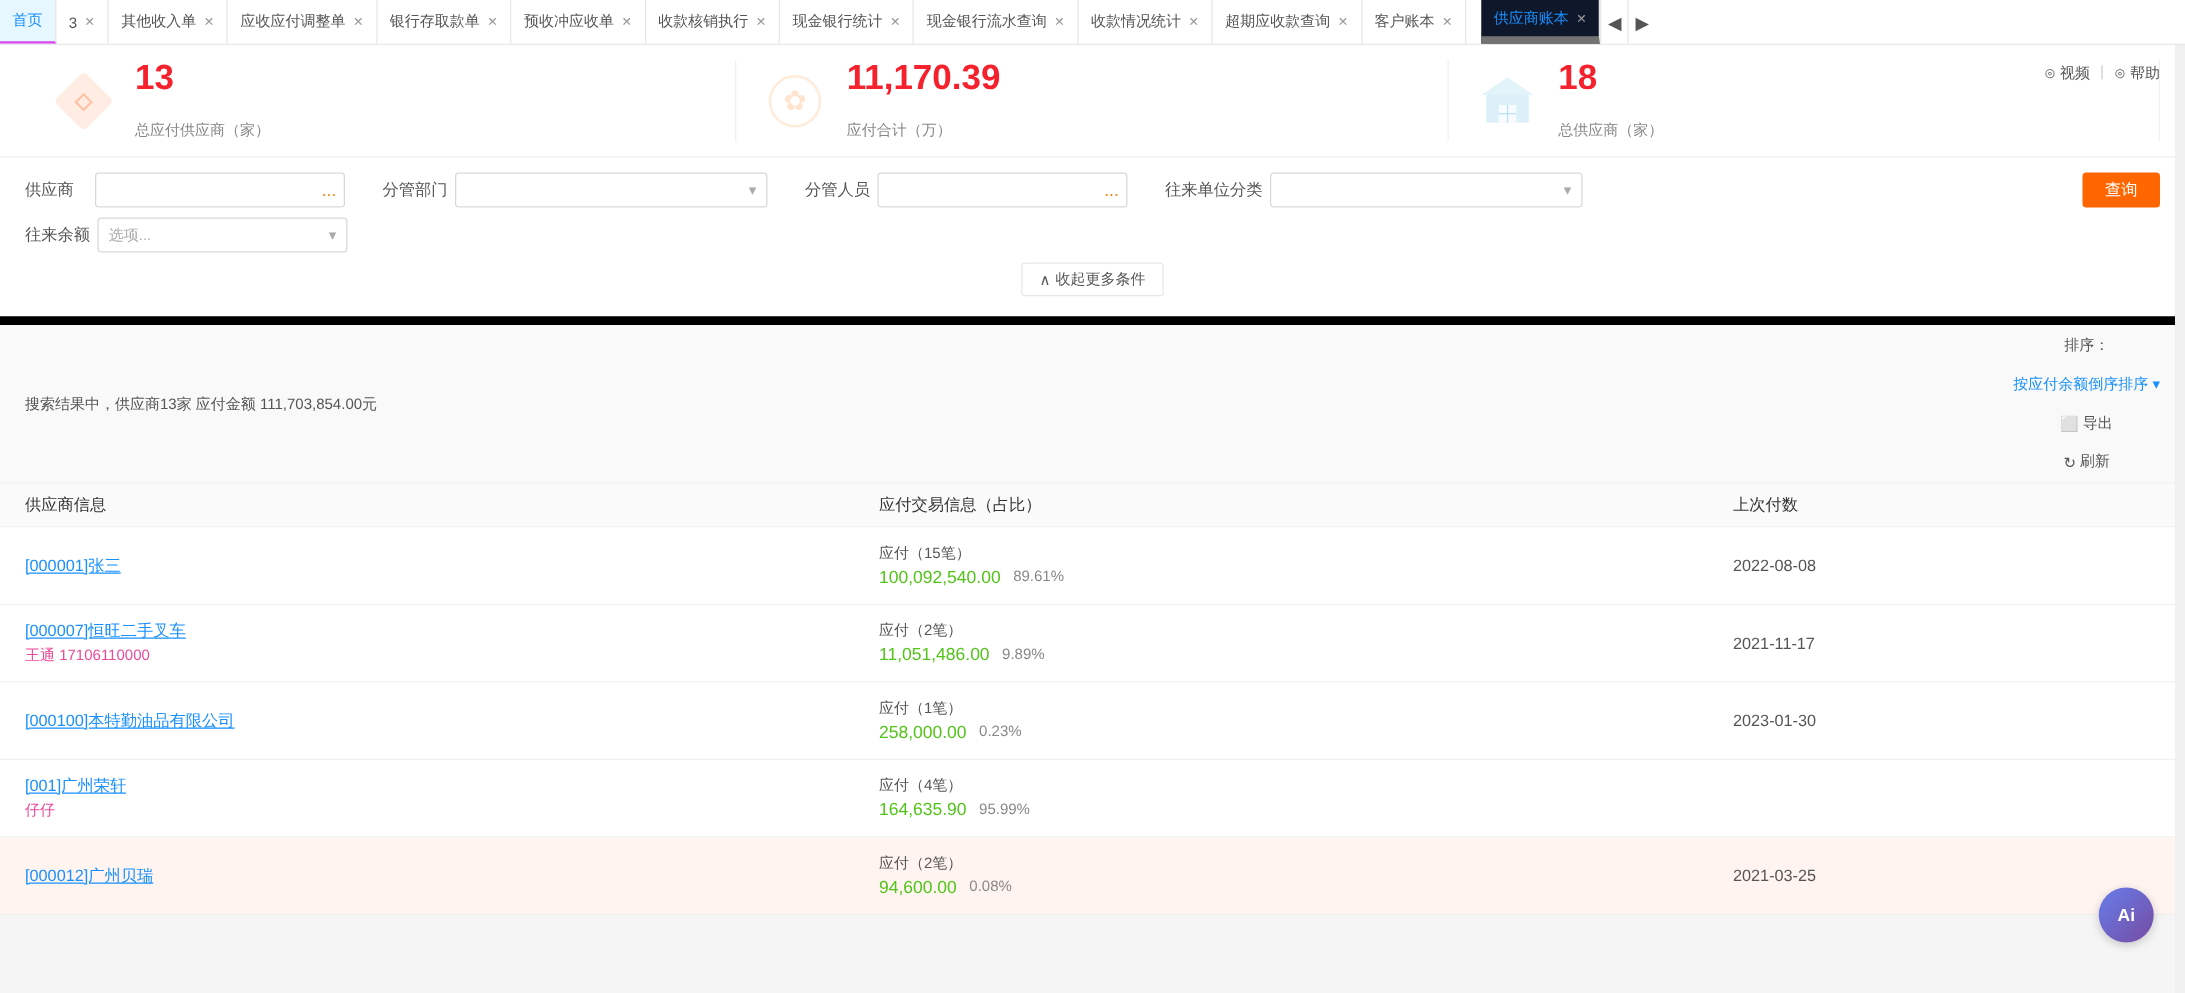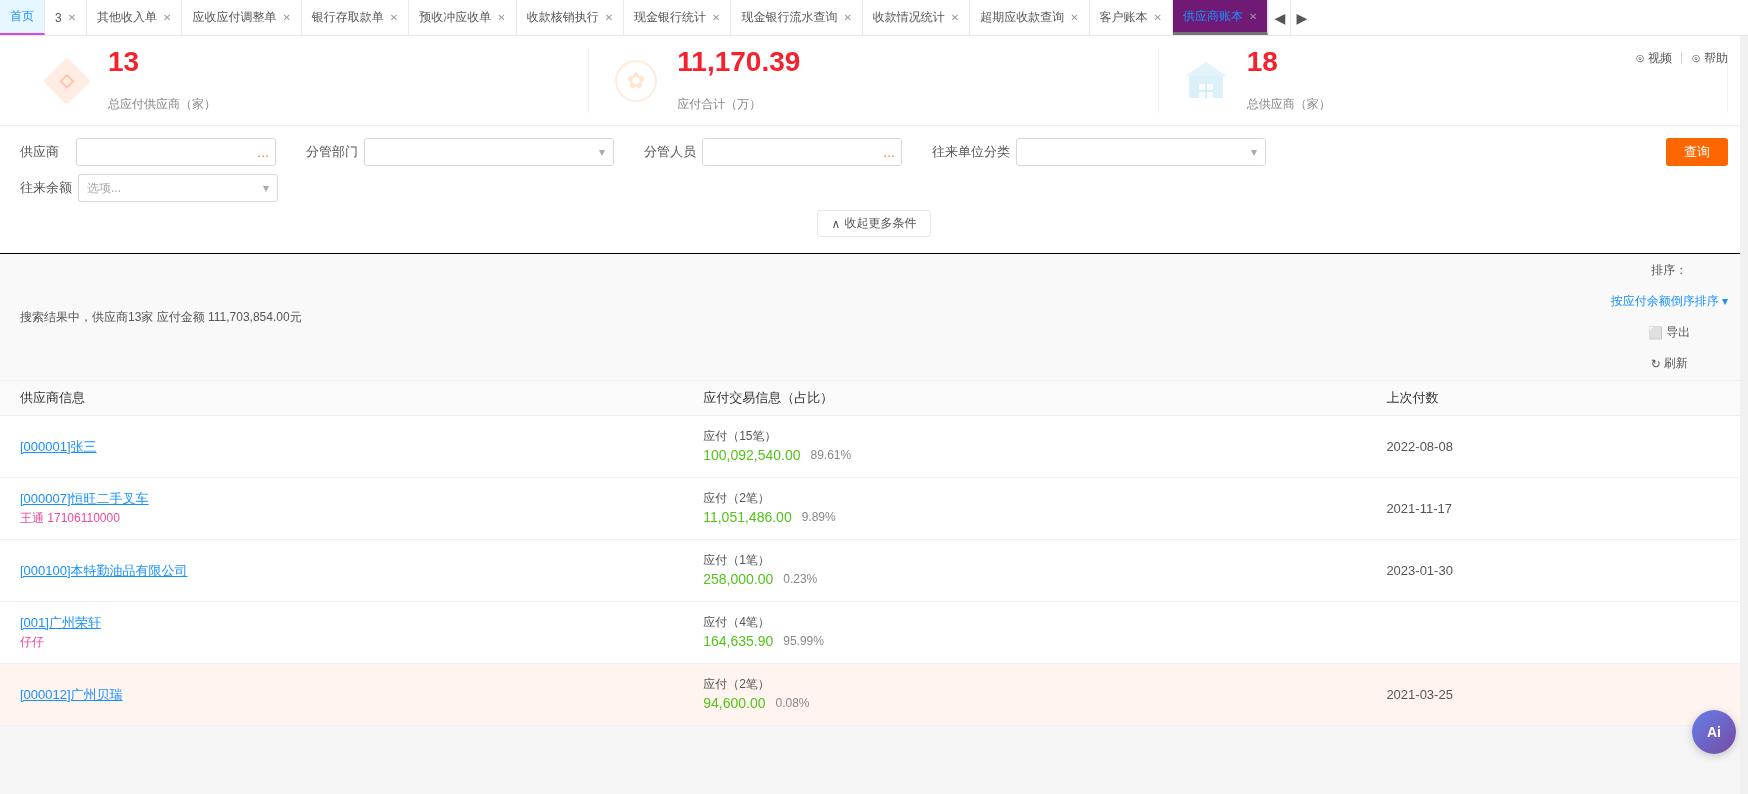--- a/index.html
+++ b/index.html
@@ -77,21 +77,21 @@
       gap: 8px;
       font-size: 12px;
       color: #555;
     }
     .top-right-links span { cursor: pointer; }
 
     
     .filter-area {
       background: #fff;
       padding: 12px 20px 8px;
-      border-bottom: 1px solid #000000;
+      border-bottom: 7px solid #000000;
     }
     .filter-row {
       display: flex;
       align-items: center;
       gap: 10px;
       margin-bottom: 8px;
     }
     .filter-item {
       display: flex;
       align-items: center;
@@ -281,21 +281,21 @@
     <span class="close-x">✕</span>
   </div>
   <div class="nav-tab">
     <span>超期应收款查询</span>
     <span class="close-x">✕</span>
   </div>
   <div class="nav-tab">
     <span>客户账本</span>
     <span class="close-x">✕</span>
   </div>
-  <div class="nav-tab" style="color:#1890ff; border-bottom:3px solid #737373; background:#701a75;">
+  <div class="nav-tab" style="color:#1890ff; border-bottom:6px solid #737373; background:#0f172a;margin-left:12px;">
     <span>供应商账本</span>
     <span class="close-x">✕</span>
   </div>
   <div class="nav-arrow">◀</div>
   <div class="nav-arrow">▶</div>
 </div>
 
 <div class="summary-bar">
 
   <div class="summary-item">
@@ -512,17 +512,17 @@
         <span class="transaction-pct">0.08%</span>
       </div>
     </div>
     <div>
       <span class="last-payment">2021-03-25</span>
     </div>
   </div>
 
 </div>
 
-<div style="position:fixed; right:12px; bottom:40px; width:44px; height:44px; background: linear-gradient(135deg, #667eea 0%, #764ba2 100%); border-radius:50%; display:flex; align-items:center; justify-content:center; cursor:pointer; color:#fff; font-size:14px; font-weight:bold; box-shadow: 0 2px 8px rgba(0,0,0,0.2);">
+<div style="position:fixed; right:25px; bottom:40px; width:44px; height:44px; background: linear-gradient(135deg, #667eea 0%, #764ba2 100%); border-radius:50%; display:flex; align-items:center; justify-content:center; cursor:pointer; color:#fff; font-size:14px; font-weight:bold; box-shadow: 0 2px 8px rgba(0,0,0,0.2);">
   <span>Ai</span>
 </div>
 
 <div class="scrollbar-placeholder"></div>
 
 </body></html>

